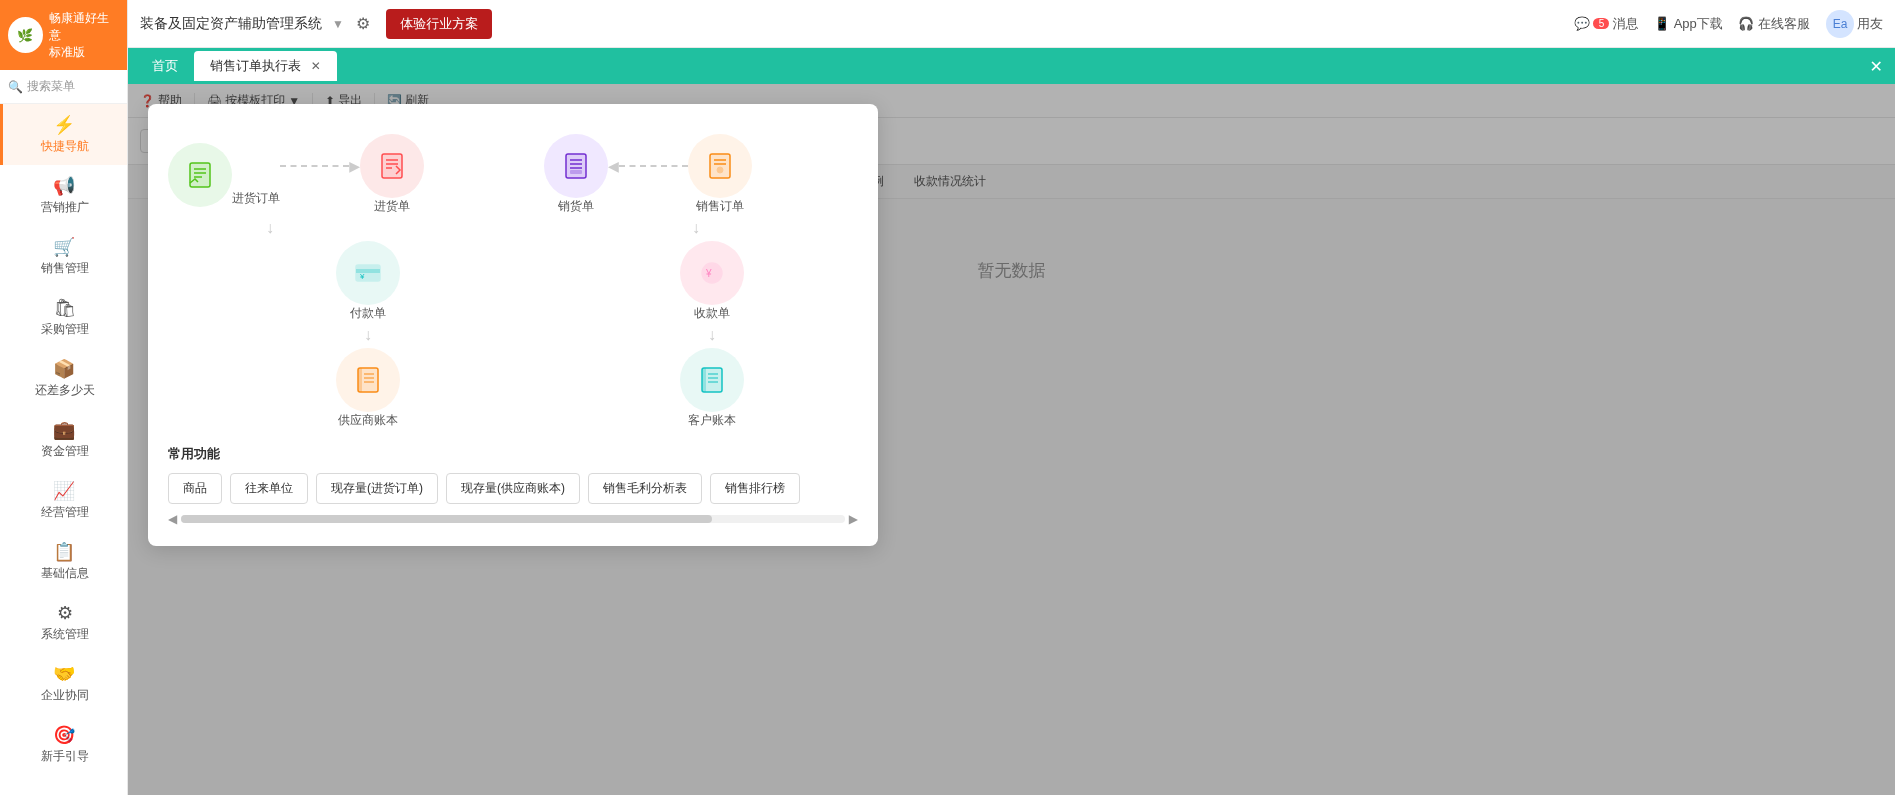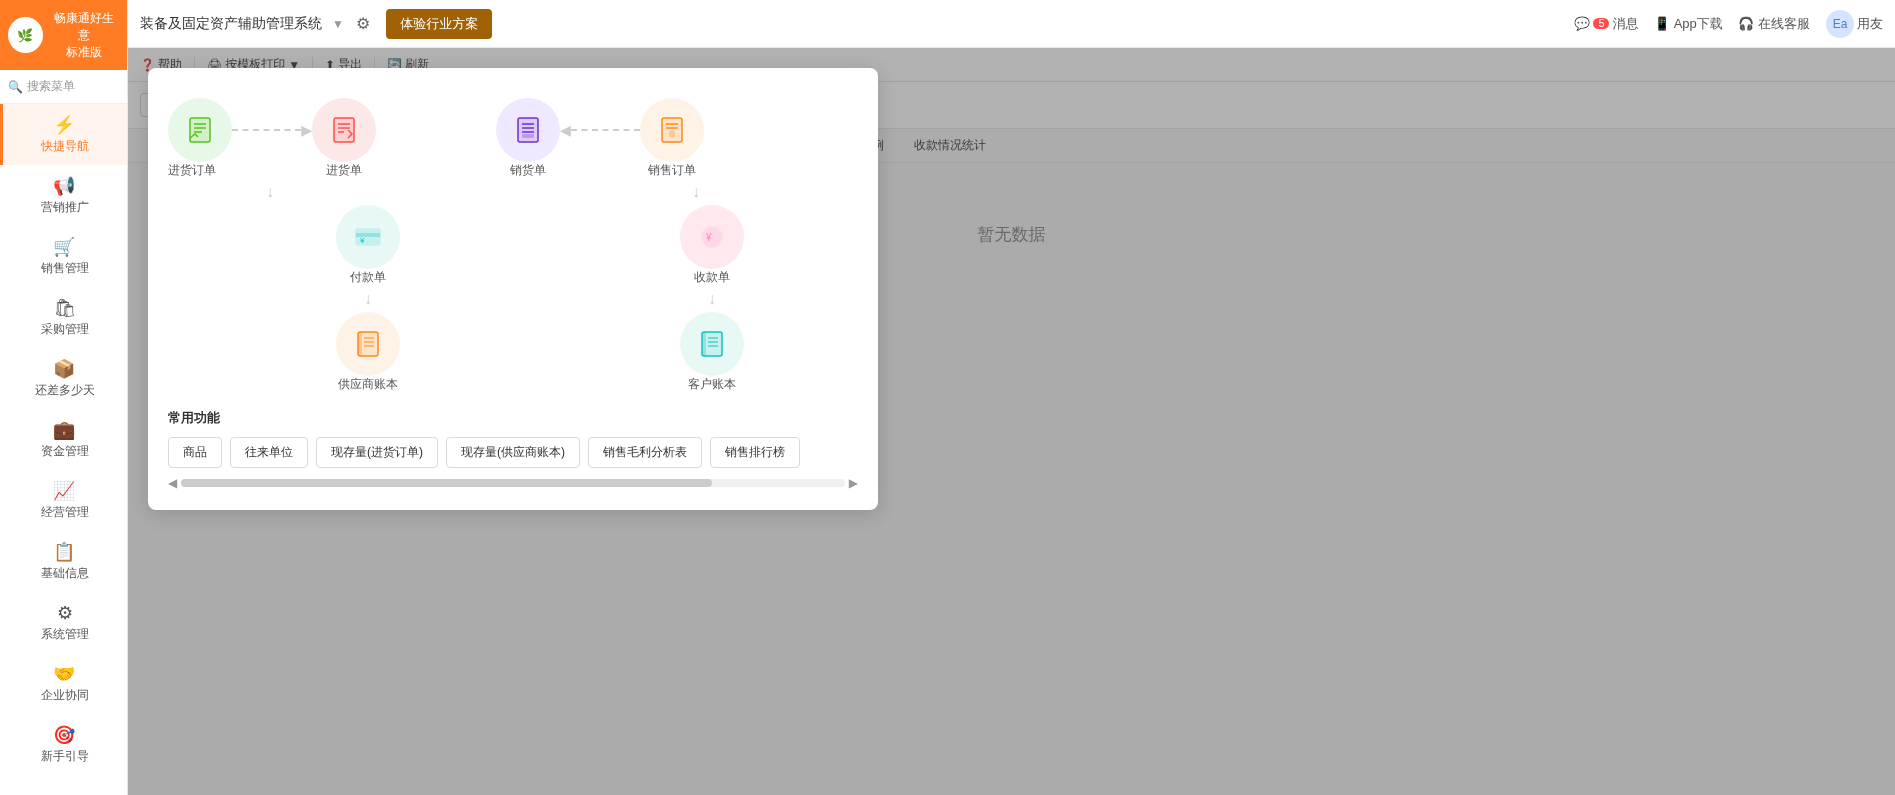--- a/index.html
+++ b/index.html
@@ -5,36 +5,36 @@
     * { box-sizing: border-box; margin: 0; padding: 0; }
     body { font-family: "Microsoft YaHei", "PingFang SC", sans-serif; font-size: 13px; background: #f5f5f5; overflow: hidden; }
 
     
     .app-wrapper { display: flex; width: 1895px; height: 795px; overflow: hidden; }
 
     
     .sidebar { width: 128px; min-width: 128px; background: #fff; display: flex; flex-direction: column; border-right: 1px solid #e8e8e8; }
     .sidebar-logo { background: #ff7c24; padding: 10px 8px; display: flex; align-items: center; gap: 6px; }
     .sidebar-logo-icon { width: 36px; height: 36px; border-radius: 50%; background: #fff; display: flex; align-items: center; justify-content: center; }
-    .sidebar-logo-text { color: #fff; font-size: 12px; line-height: 1.4; text-align: center; }
+    .sidebar-logo-text { color: #fff; font-size: 12px; line-height: 1.4; }
     .sidebar-search { padding: 8px; border-bottom: 1px solid #f0f0f0; display: flex; align-items: center; gap: 4px; color: #999; font-size: 12px; cursor: pointer; }
     .sidebar-nav { flex: 1; overflow-y: auto; }
     .sidebar-item { display: flex; flex-direction: column; align-items: center; padding: 10px 4px; cursor: pointer; color: #555; font-size: 12px; border-left: 3px solid transparent; transition: all 0.2s; }
     .sidebar-item.active { background: #fff5ee; color: #ff7c24; border-left-color: #ff7c24; }
     .sidebar-item-icon { font-size: 18px; margin-bottom: 2px; }
 
     
     .main { flex: 1; display: flex; flex-direction: column; overflow: hidden; }
 
     
     .topbar { height: 48px; background: #fff; display: flex; align-items: center; padding: 0 12px; border-bottom: 1px solid #e8e8e8; gap: 8px; }
     .topbar-title { font-size: 14px; color: #333; font-weight: 500; }
     .topbar-dropdown { color: #999; font-size: 12px; margin-left: 2px; }
     .topbar-gear { color: #666; font-size: 16px; cursor: pointer; margin-left: 4px; }
-    .topbar-btn { background: #a16207; color: #fff; border: none; border-radius: 4px; padding: 6px 14px; font-size: 13px; cursor: pointer; margin-left: 8px; text-align: right; }
+    .topbar-btn { background: #b91c1c; color: #fff; border: none; border-radius: 4px; padding: 6px 14px; font-size: 13px; cursor: pointer; margin-left: 8px; text-align: right; }
     .topbar-spacer { flex: 1; }
     .topbar-actions { display: flex; align-items: center; gap: 16px; color: #555; font-size: 13px; }
     .topbar-action-item { display: flex; align-items: center; gap: 3px; cursor: pointer; }
     .badge { background: #ff4d4f; color: #fff; border-radius: 8px; font-size: 10px; padding: 0 4px; min-width: 16px; text-align: center; }
     .user-avatar { width: 28px; height: 28px; border-radius: 50%; background: #d4e4ff; display: flex; align-items: center; justify-content: center; font-size: 12px; color: #4a7fd4; }
 
     
     .tabbar { height: 36px; background: #20c0a0; display: flex; align-items: center; padding: 0 8px; }
     .tab { padding: 6px 16px; color: #fff; font-size: 13px; cursor: pointer; border-radius: 4px 4px 0 0; }
     .tab.active { background: #fff; color: #333; }
@@ -174,20 +174,28 @@
         </div>
         <div class="topbar-action-item">
           <div class="user-avatar">
             <span>Ea</span>
           </div>
           <span>用友</span>
         </div>
       </div>
     </div>
 
+    <div class="tabbar">
+      <div class="tab">首页</div>
+      <div class="tab active">
+        销售订单执行表
+        <span class="tab-close">✕</span>
+      </div>
+      <div class="tabbar-close-all">✕</div>
+    </div>
 
     <div class="content-area">
 
       <div class="toolbar-row">
         <div class="toolbar-action">
           <span>❓</span>
           <span>帮助</span>
         </div>
         <div class="toolbar-divider"></div>
         <div class="toolbar-action">
@@ -238,21 +246,21 @@
       </div>
 
       <div class="modal-overlay">
         <div class="modal">
           <div class="modal-body">
 
             <div style="padding: 10px 0 16px;">
 
               <div style="display:flex; align-items:center; gap:0; margin-bottom:0;">
 
-                <div style="display:flex; flex-direction:column; align-items:flex-start;">
+                <div style="display:flex; flex-direction:row; align-items:flex-end;">
                   <div class="flow-circle green" style="font-size:26px; display:flex; align-items:center; justify-content:center;">
                     <svg width="32" height="32" viewBox="0 0 32 32" fill="none">
                         <rect x="6" y="4" width="20" height="24" rx="2" fill="#52c41a" opacity="0.15"></rect>
                         <rect x="6" y="4" width="20" height="24" rx="2" stroke="#52c41a" stroke-width="1.5"></rect>
                         <line x1="10" y1="10" x2="22" y2="10" stroke="#52c41a" stroke-width="1.5"></line>
                         <line x1="10" y1="14" x2="22" y2="14" stroke="#52c41a" stroke-width="1.5"></line>
                         <line x1="10" y1="18" x2="18" y2="18" stroke="#52c41a" stroke-width="1.5"></line>
                         <polyline points="6,24 11,20 14,23" stroke="#52c41a" stroke-width="1.5" fill="none"></polyline>
                       </svg>
                   </div>

